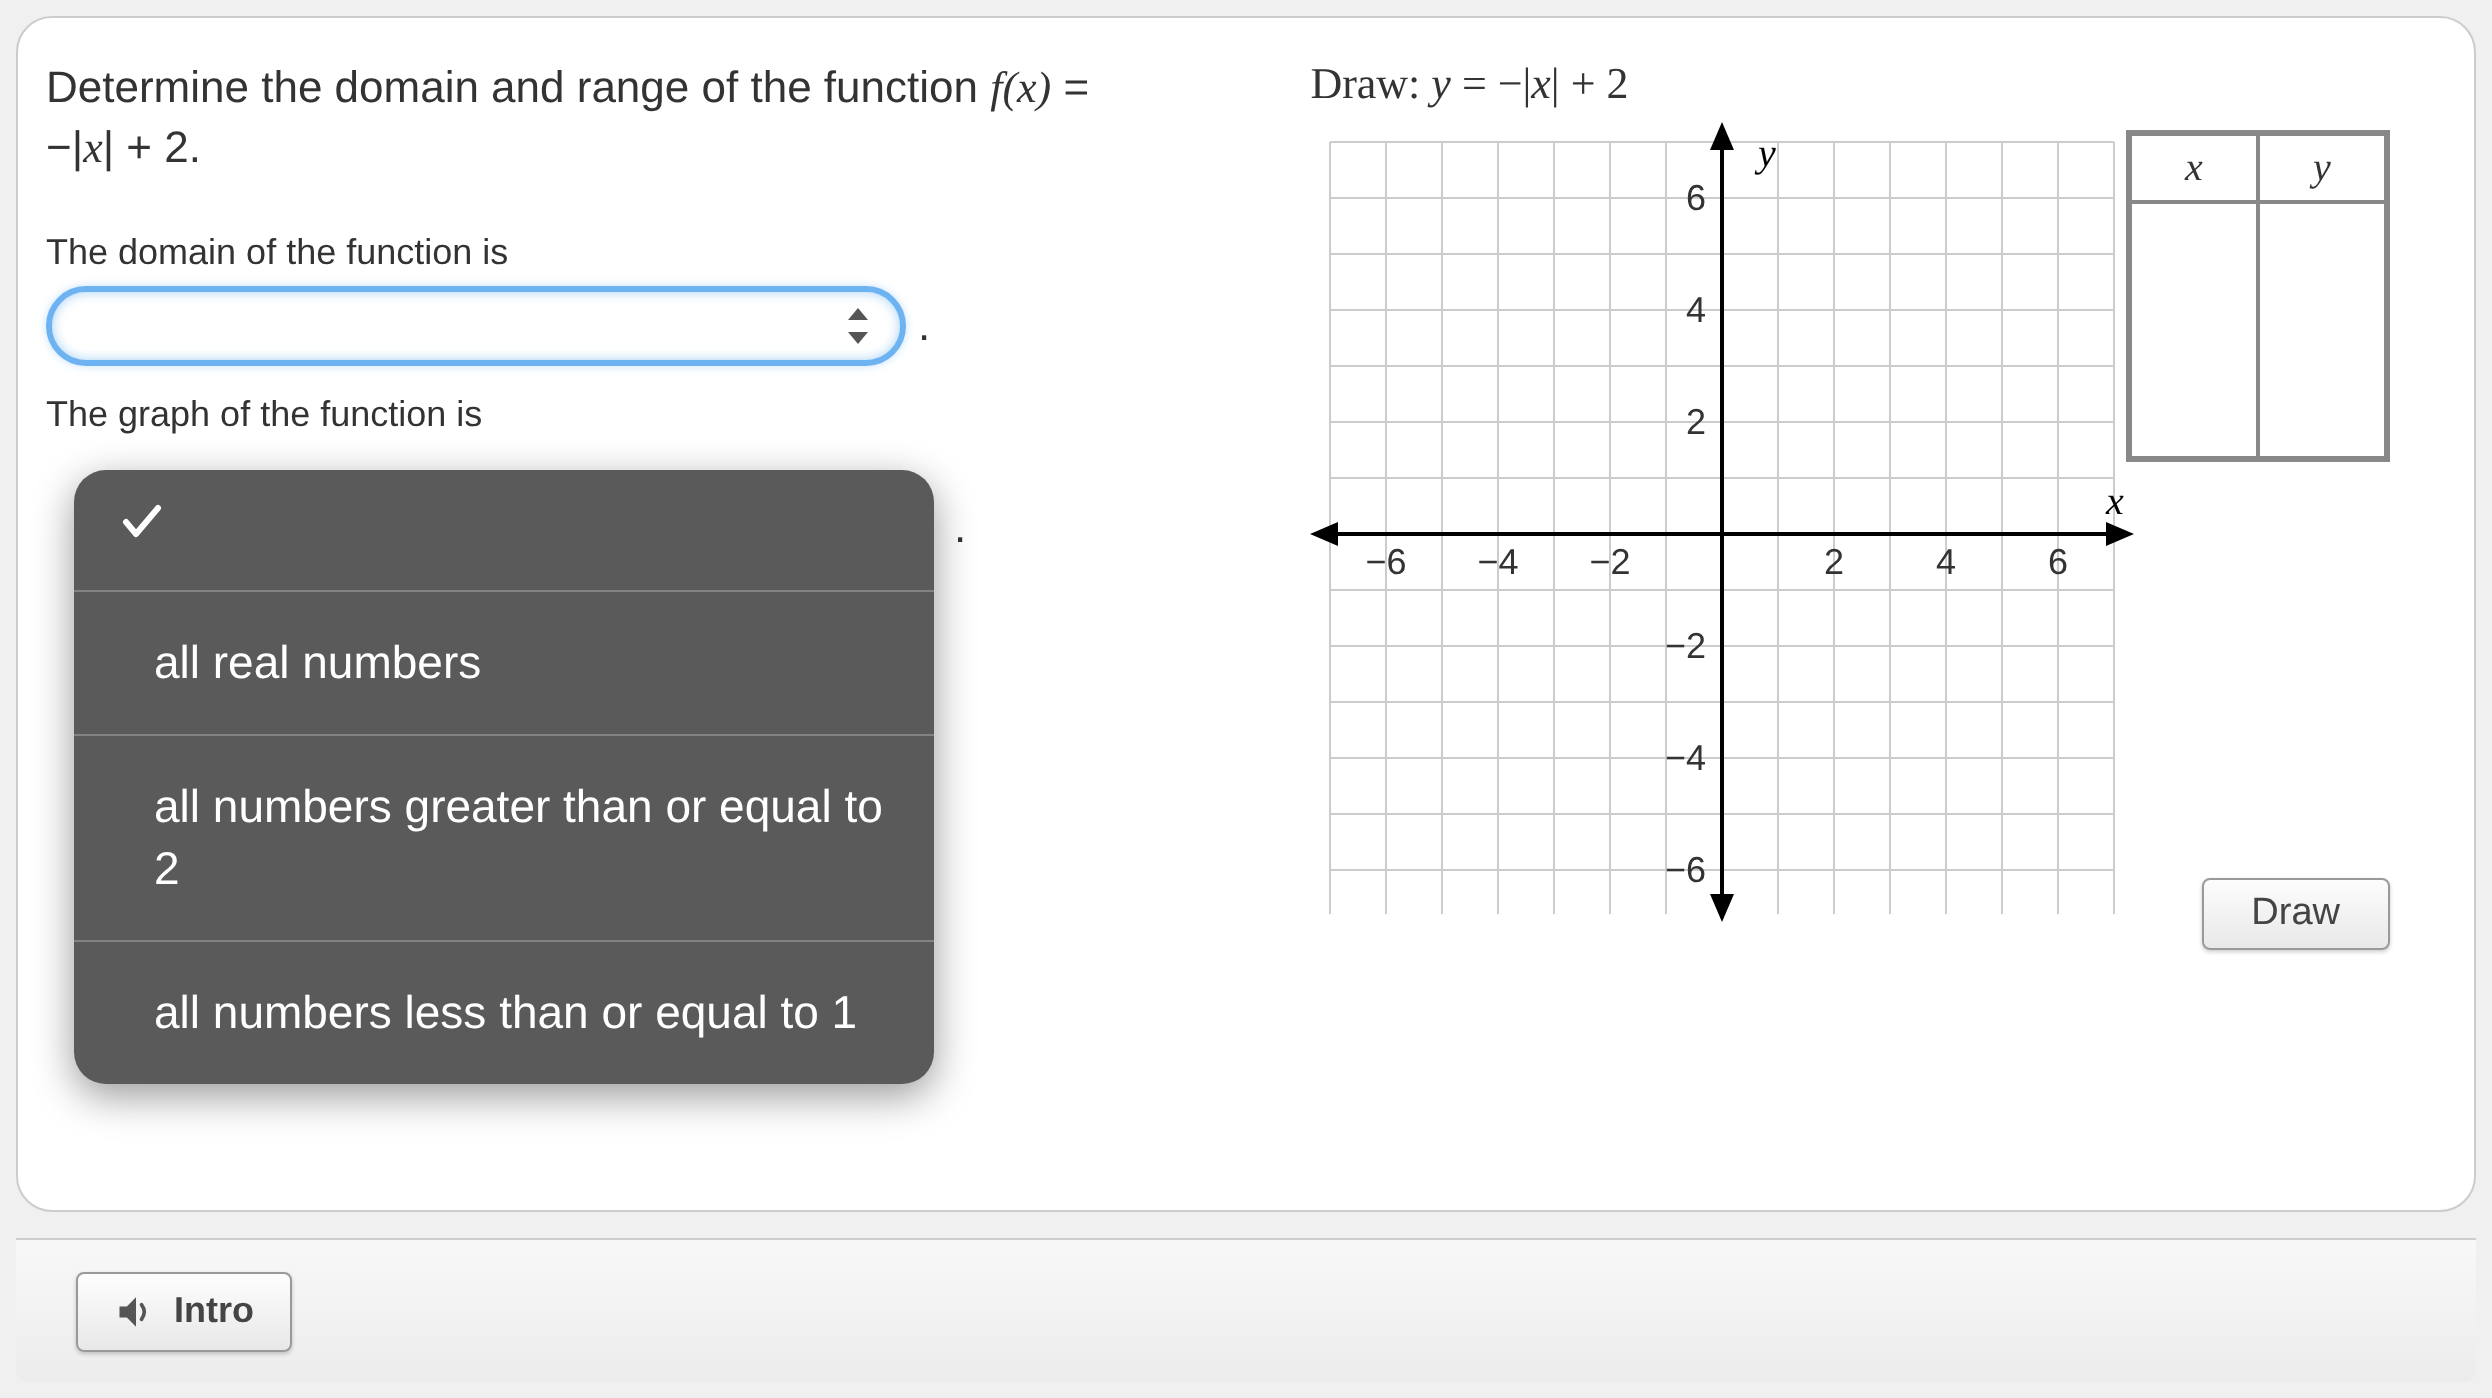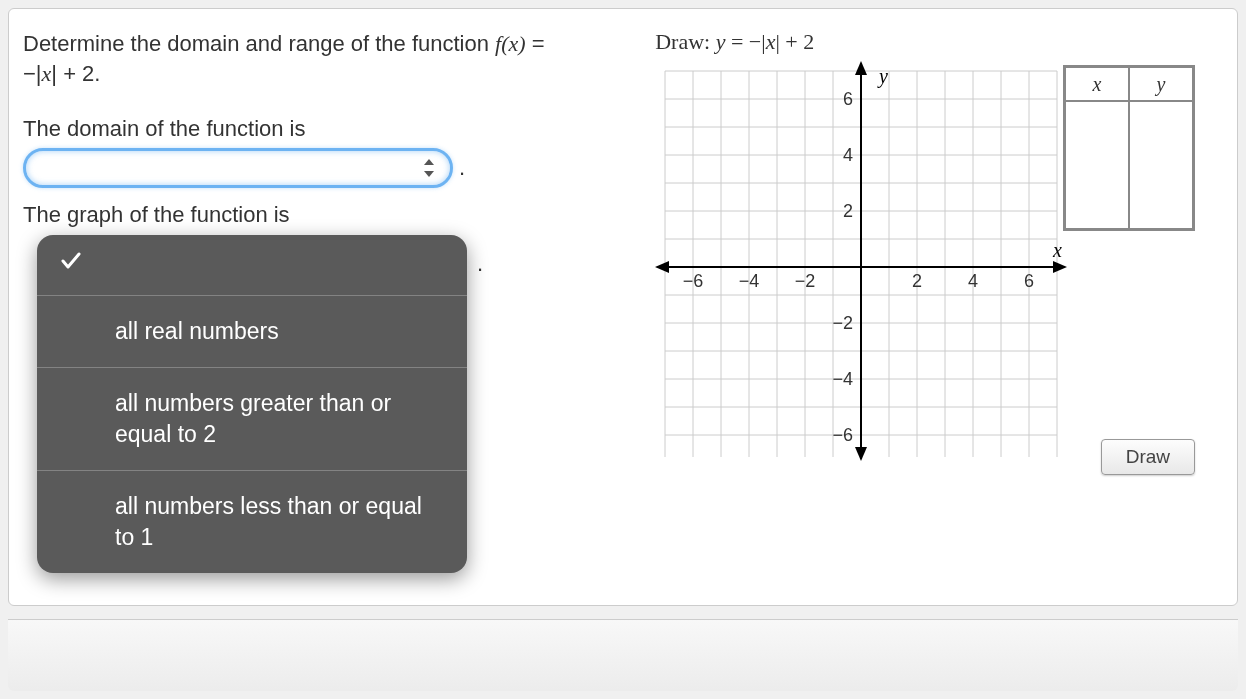--- a/index.html
+++ b/index.html
@@ -9,21 +9,21 @@
     color: #333;
     background: #f0f0f0;
     width: 1246px;
     height: 699px;
     overflow: hidden;
     position: relative;
   }
   .panel {
     background: #fff;
     border: 1px solid #ccc;
-    border-radius: 6px;
+    border-radius: 18px;
     margin: 8px 8px 13px 8px;
     height: 598px;
     display: flex;
     position: relative;
     gap: 44px;
   }
   .left {
     width: 50%;
     padding: 20px 20px 20px 14px;
     position: relative;
@@ -33,21 +33,21 @@
     padding: 20px 14px 20px 10px;
     position: relative;
   }
   .question {
     font-size: 22px;
     line-height: 1.35;
     margin-bottom: 28px;
   }
   .func { font-style: italic; font-family: 'Times New Roman', serif; }
   .label-line {
-    font-size: 22px;
+    font-size: 18px;
     margin-bottom: 6px;
   }
   .select-wrap {
     display: flex;
     align-items: center;
     gap: 6px;
     margin-bottom: 14px;
   }
   .select {
     width: 430px;
@@ -91,21 +91,21 @@
     left: 28px;
     top: 226px;
     width: 430px;
     background: #5a5a5a;
     border-radius: 16px;
     box-shadow: 0 6px 20px rgba(0,0,0,0.4);
     overflow: hidden;
     z-index: 10;
   }
   .dropdown .opt {
-    padding: 20px 24px 20px 78px;
+    padding: 20px 24px 20px 40px;
     color: #fff;
     font-size: 23px;
     border-bottom: 1px solid rgba(255,255,255,0.25);
     line-height: 1.35;
     position: relative;
   }
   .dropdown .opt:last-child { border-bottom: none; }
   .dropdown .opt.check {
     padding: 14px 24px 14px 22px;
   }
@@ -317,13 +317,20 @@
       </div>
     </div>
 
     <button class="btn draw-btn">
       <span>Draw</span>
     </button>
   </div>
 </div>
 
 <div class="bottom-bar">
+  <button class="btn intro-btn">
+    <svg viewBox="0 0 24 24">
+      <path d="M3 9 L7 9 L12 4 L12 20 L7 15 L3 15 Z" fill="#555"></path>
+      <path d="M15 8 Q18 12 15 16" stroke="#555" stroke-width="2" fill="none" stroke-linecap="round"></path>
+    </svg>
+    <span>Intro</span>
+  </button>
 </div>
 
 </body></html>

